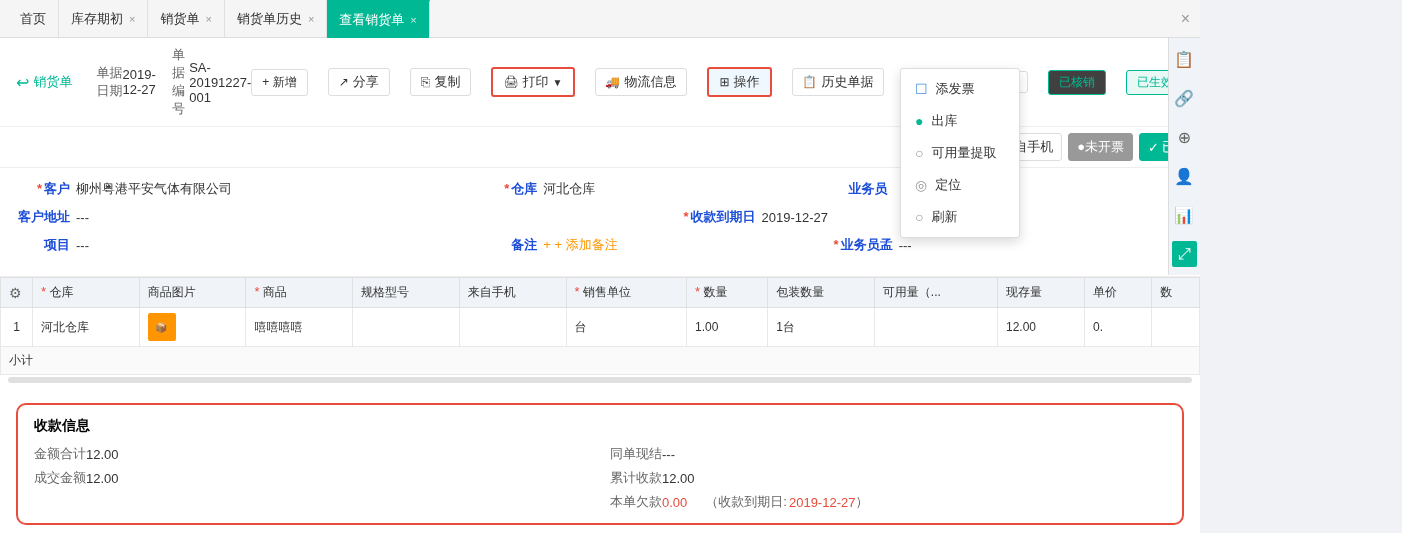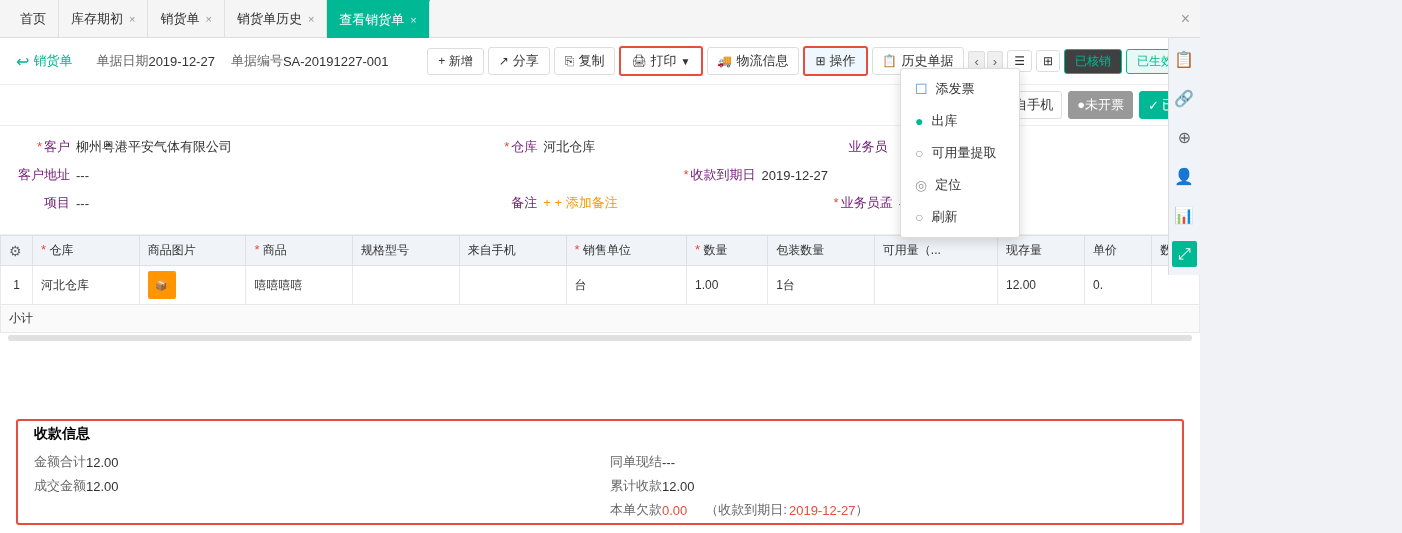--- a/index.html
+++ b/index.html
@@ -25,21 +25,21 @@
     
     .doc-header {
       display: flex; align-items: center; padding: 8px 16px; border-bottom: 1px solid #eee;
       background: #fff; flex-shrink: 0;
     }
     .doc-title { display: flex; align-items: center; color: #00b894; font-size: 14px; font-weight: 500; margin-right: 24px; }
     .doc-title-icon { margin-right: 4px; font-size: 16px; }
     .doc-meta { display: flex; align-items: center; gap: 16px; flex: 1; color: #333; }
     .doc-meta-item { display: flex; align-items: center; }
     .doc-meta-label { color: #666; }
-    .doc-actions { display: flex; align-items: center; gap: 4px; }
+    .doc-actions { display: flex; align-items: center; gap: 20px; }
     .action-btn {
       display: flex; align-items: center; gap: 4px; padding: 4px 10px;
       border: 1px solid #ddd; border-radius: 3px; background: #fff; cursor: pointer;
       color: #333; font-size: 12px; white-space: nowrap;
     }
     .status-badge {
       padding: 3px 10px; border-radius: 3px; font-size: 12px;
       border: 1px solid #00b894; color: #00b894; background: #e8f8f5;
     }
     .status-badge.sold { border-color: #00b894; color: #00b894; background: #404040; }
@@ -56,21 +56,21 @@
       color: #333; font-size: 12px; white-space: nowrap;
     }
     .toolbar-btn.from-phone { background: #fff; }
     .toolbar-btn.not-open { background: #999; color: #fff; border-color: #999; }
     .toolbar-btn.confirmed { background: #00b894; color: #fff; border-color: #00b894; }
 
     
     .form-area { padding: 12px 16px; border-bottom: 1px solid #eee; flex-shrink: 0; }
     .form-row { display: flex; align-items: center; margin-bottom: 10px; gap: 0; }
     .form-field { display: flex; align-items: center; flex: 1; }
-    .form-label { color: #701a75; min-width: 60px; text-align: right; padding-right: 6px; white-space: nowrap; }
+    .form-label { color: #1d4ed8; min-width: 60px; text-align: right; padding-right: 6px; white-space: nowrap; font-weight: bold; }
     .form-label.required::before { content: '*'; color: #e74c3c; margin-right: 2px; }
     .form-value { color: #333; }
     .form-value.link { color: #007bff; cursor: pointer; }
 
     
     .table-container { flex: 1; overflow: auto; }
     .data-table { width: 100%; border-collapse: collapse; }
     .data-table th {
       background: #f0f4f8; border: 1px solid #e0e0e0; padding: 6px 8px;
       text-align: left; font-weight: normal; color: #333; white-space: nowrap; font-size: 12px;
@@ -86,22 +86,22 @@
 
     
     .product-img {
       width: 28px; height: 28px; background: #ff9500;
       display: inline-flex; align-items: center; justify-content: center;
       border-radius: 2px;
     }
 
     
     .bottom-info {
-      padding: 4px 16px; border: 2px solid #e74c3c; margin: 8px 16px;
-      border-radius: 3px; flex-shrink: 0;
+      padding: 12px 16px; border: 2px solid #e74c3c; margin: 8px 16px;
+      border-radius: 10px; flex-shrink: 0;
     }
     .bottom-info-title { font-weight: bold; font-size: 14px; margin-bottom: 10px; }
     .bottom-info-grid { display: grid; grid-template-columns: 1fr 1fr; gap: 6px 20px; }
     .info-row { display: flex; align-items: center; gap: 0; }
     .info-label { color: #666; white-space: nowrap; }
     .info-value { color: #333; }
     .info-value.red { color: #e74c3c; }
 
     
     .right-sidebar {

